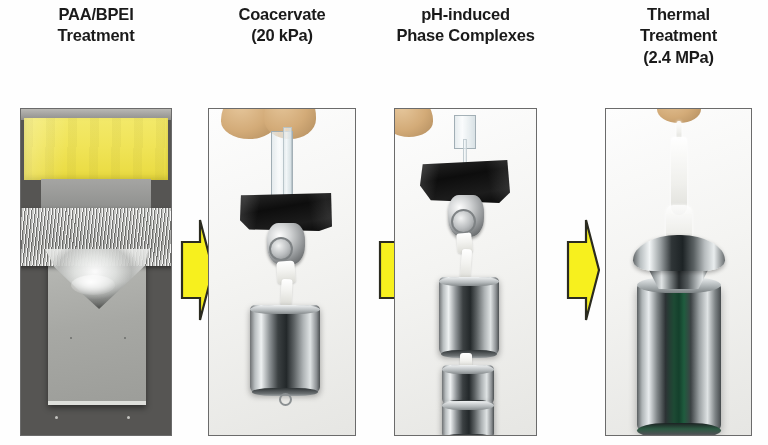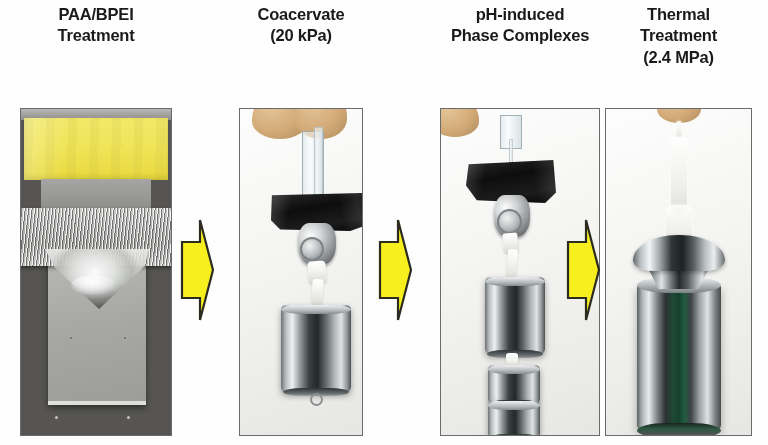--- a/index.html
+++ b/index.html
@@ -23,22 +23,22 @@
     background: #fefefe;
   }
 
   
   .column {
     position: absolute;
     top: 0;
     height: 445px;
   }
   .col-0 { left: 20px;  width: 152px; }
-  .col-1 { left: 239px; width: 124px; }
-  .col-2 { left: 440px; width: 160px; }
+  .col-1 { left: 208px; width: 148px; }
+  .col-2 { left: 394px; width: 143px; }
   .col-3 { left: 605px; width: 147px; }
 
   .panel-title {
     position: absolute;
     top: 4px;
     left: -18px;
     right: -18px;
     text-align: center;
     font-size: 16.5px;
     font-weight: bold;

